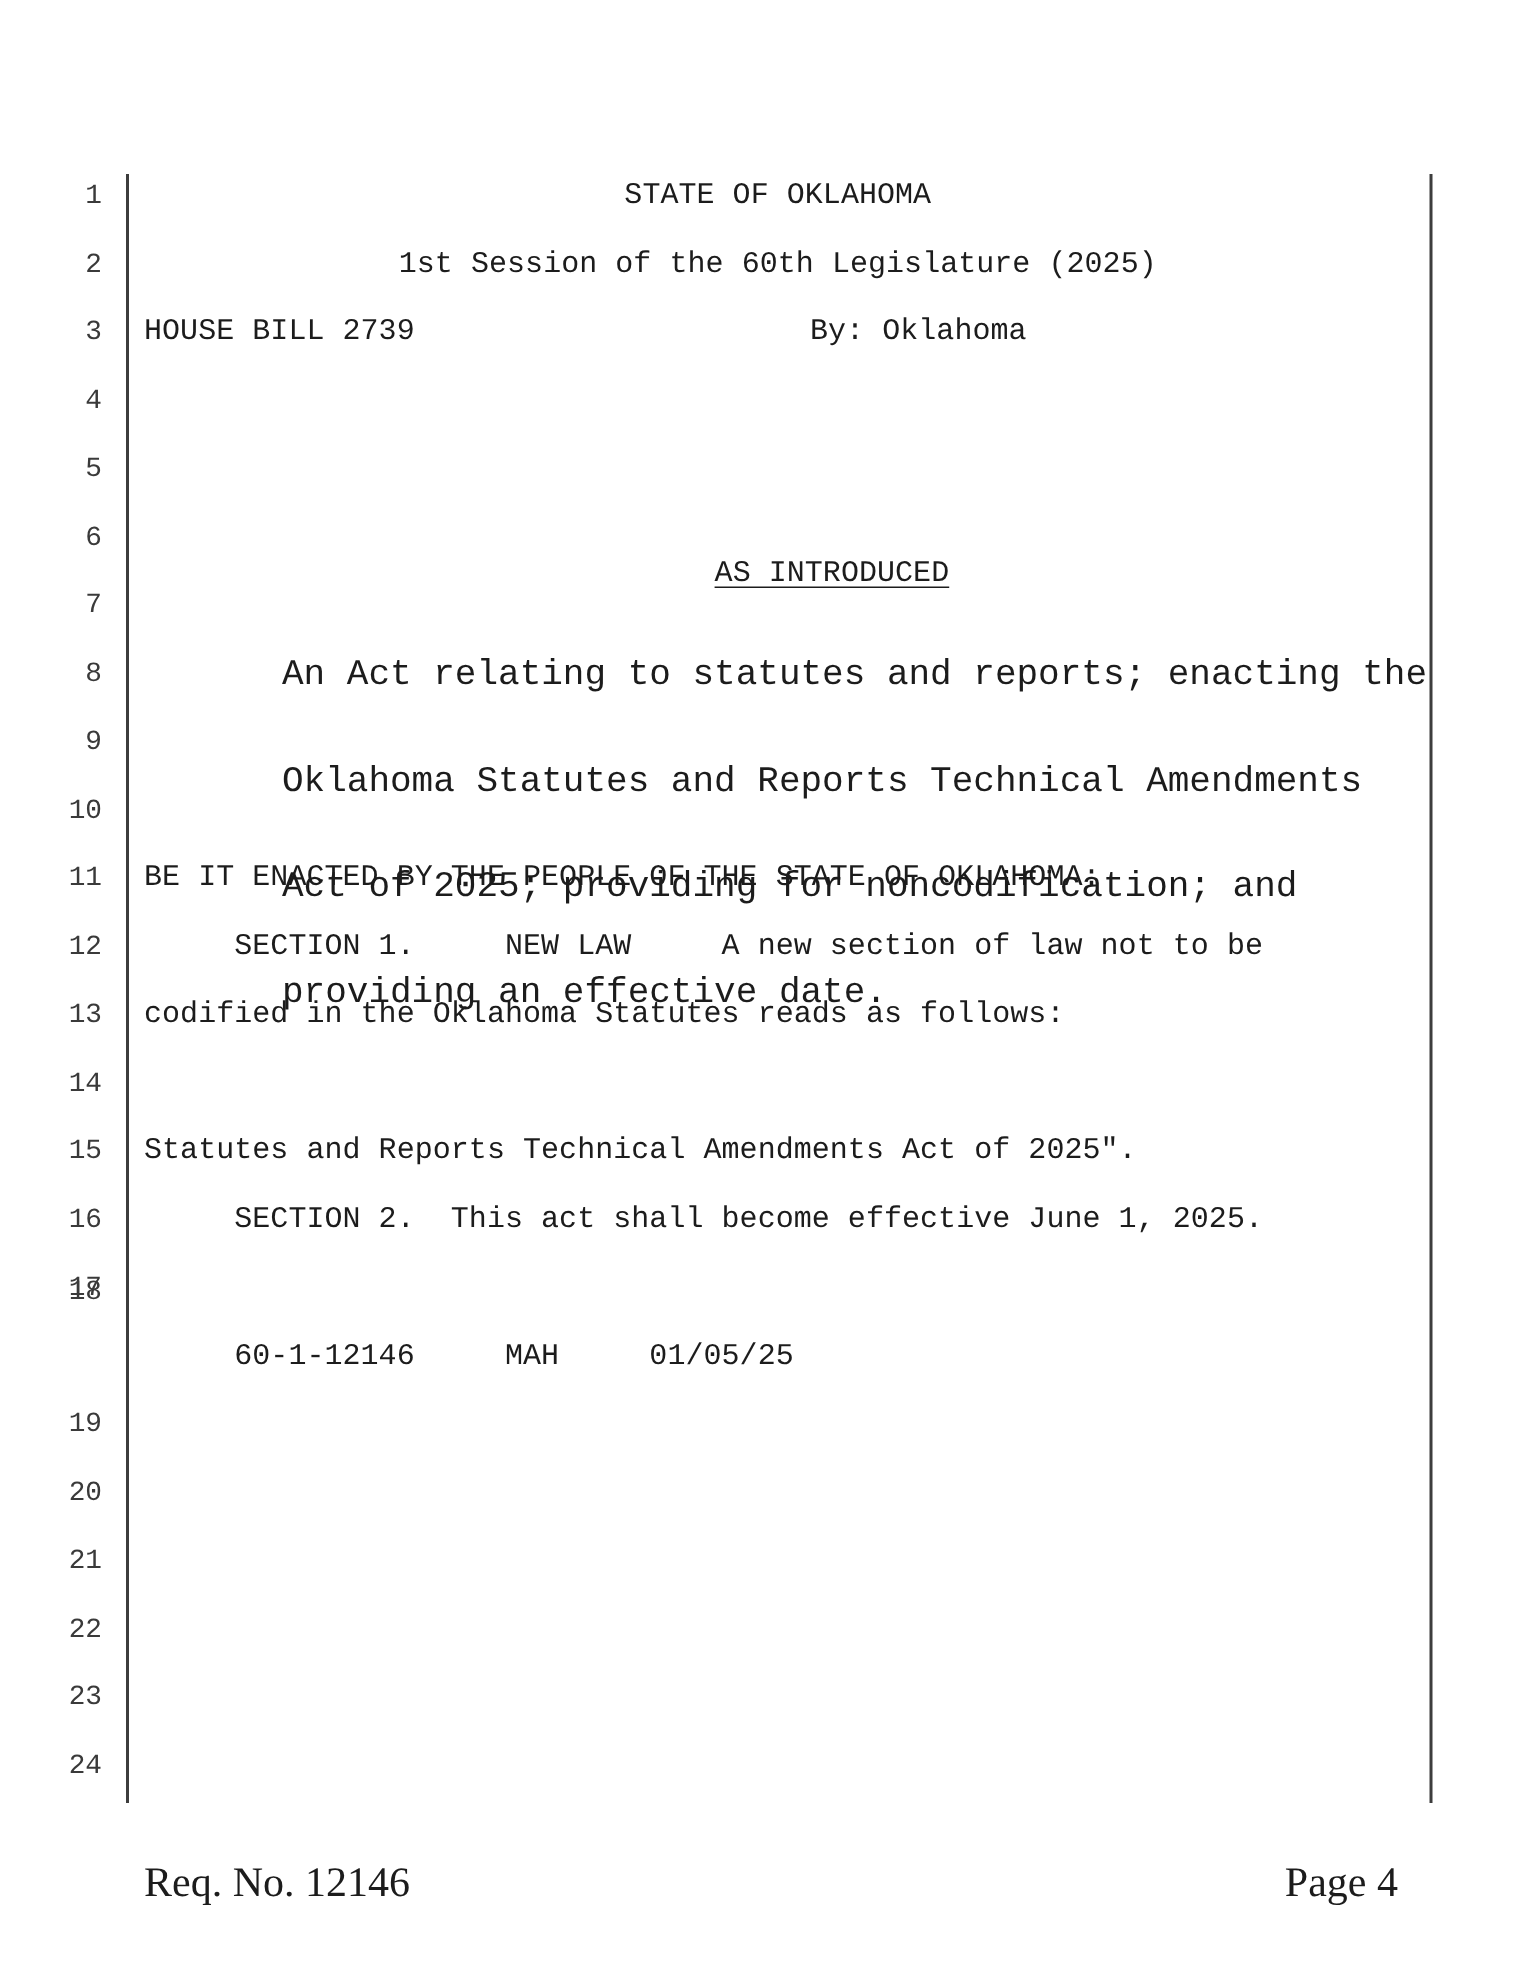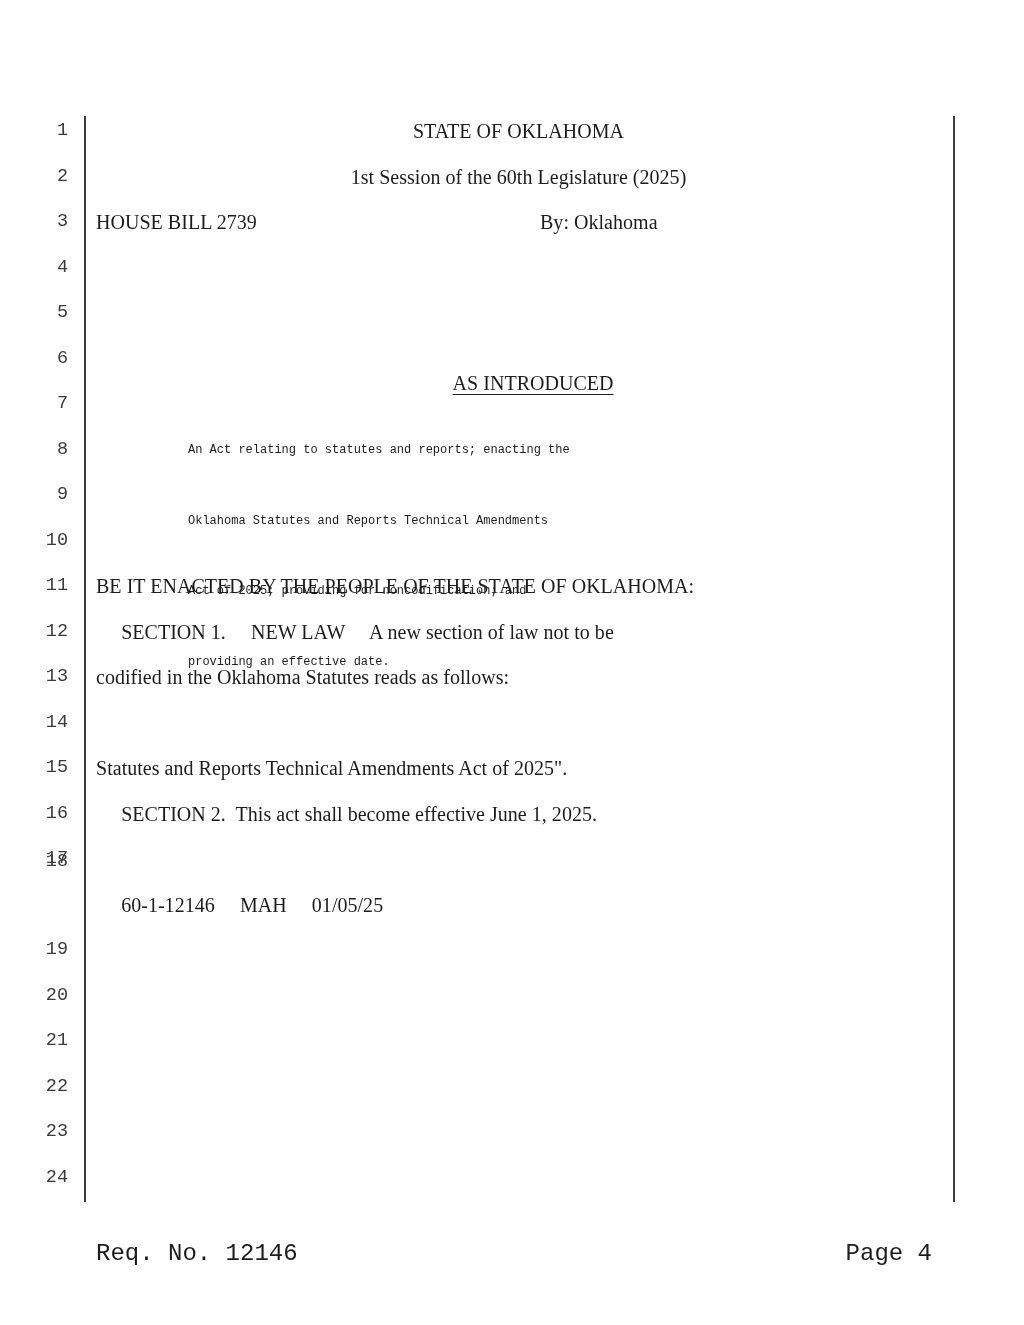--- a/index.html
+++ b/index.html
@@ -61,21 +61,21 @@
   #textlayer {
     position: absolute;
     left: 0;
     top: 0;
     width: 1024px;
     height: 1325px;
   }
   .tline {
     position: absolute;
     left: 96px;
-    font-family: Liberation Serif, serif;
+    font-family: Liberation Mono, monospace;
     font-size: 20px;
     line-height: 24px;
     letter-spacing: 0.03px;
     color: #1c1c1c;
     white-space: pre;
   }
   .tline.center {
     left: 96px;
     width: 845px;
     text-align: center;
@@ -90,36 +90,36 @@
     text-decoration-thickness: 1px;
   }
 
   
   #abstract {
     position: absolute;
     left: 188px;
     top: 392px;
     width: 700px;
     font-family: "Liberation Mono", "DejaVu Sans Mono", monospace;
-    font-size: 12px;
+    font-size: 24px;
     line-height: 23.5px;
     color: #1c1c1c;
     white-space: pre;
   }
 
   
   #footer {
     position: absolute;
     left: 96px;
     top: 1240px;
     width: 836px;
     display: flex;
     justify-content: space-between;
-    font-family: Liberation Mono, monospace;
-    font-size: 24px;
+    font-family: Liberation Serif, serif;
+    font-size: 28px;
     color: #1c1c1c;
     white-space: pre;
   }
 </style>
 </head>
 <body>
 
 <div id="page">
 
   <div id="gutter">

